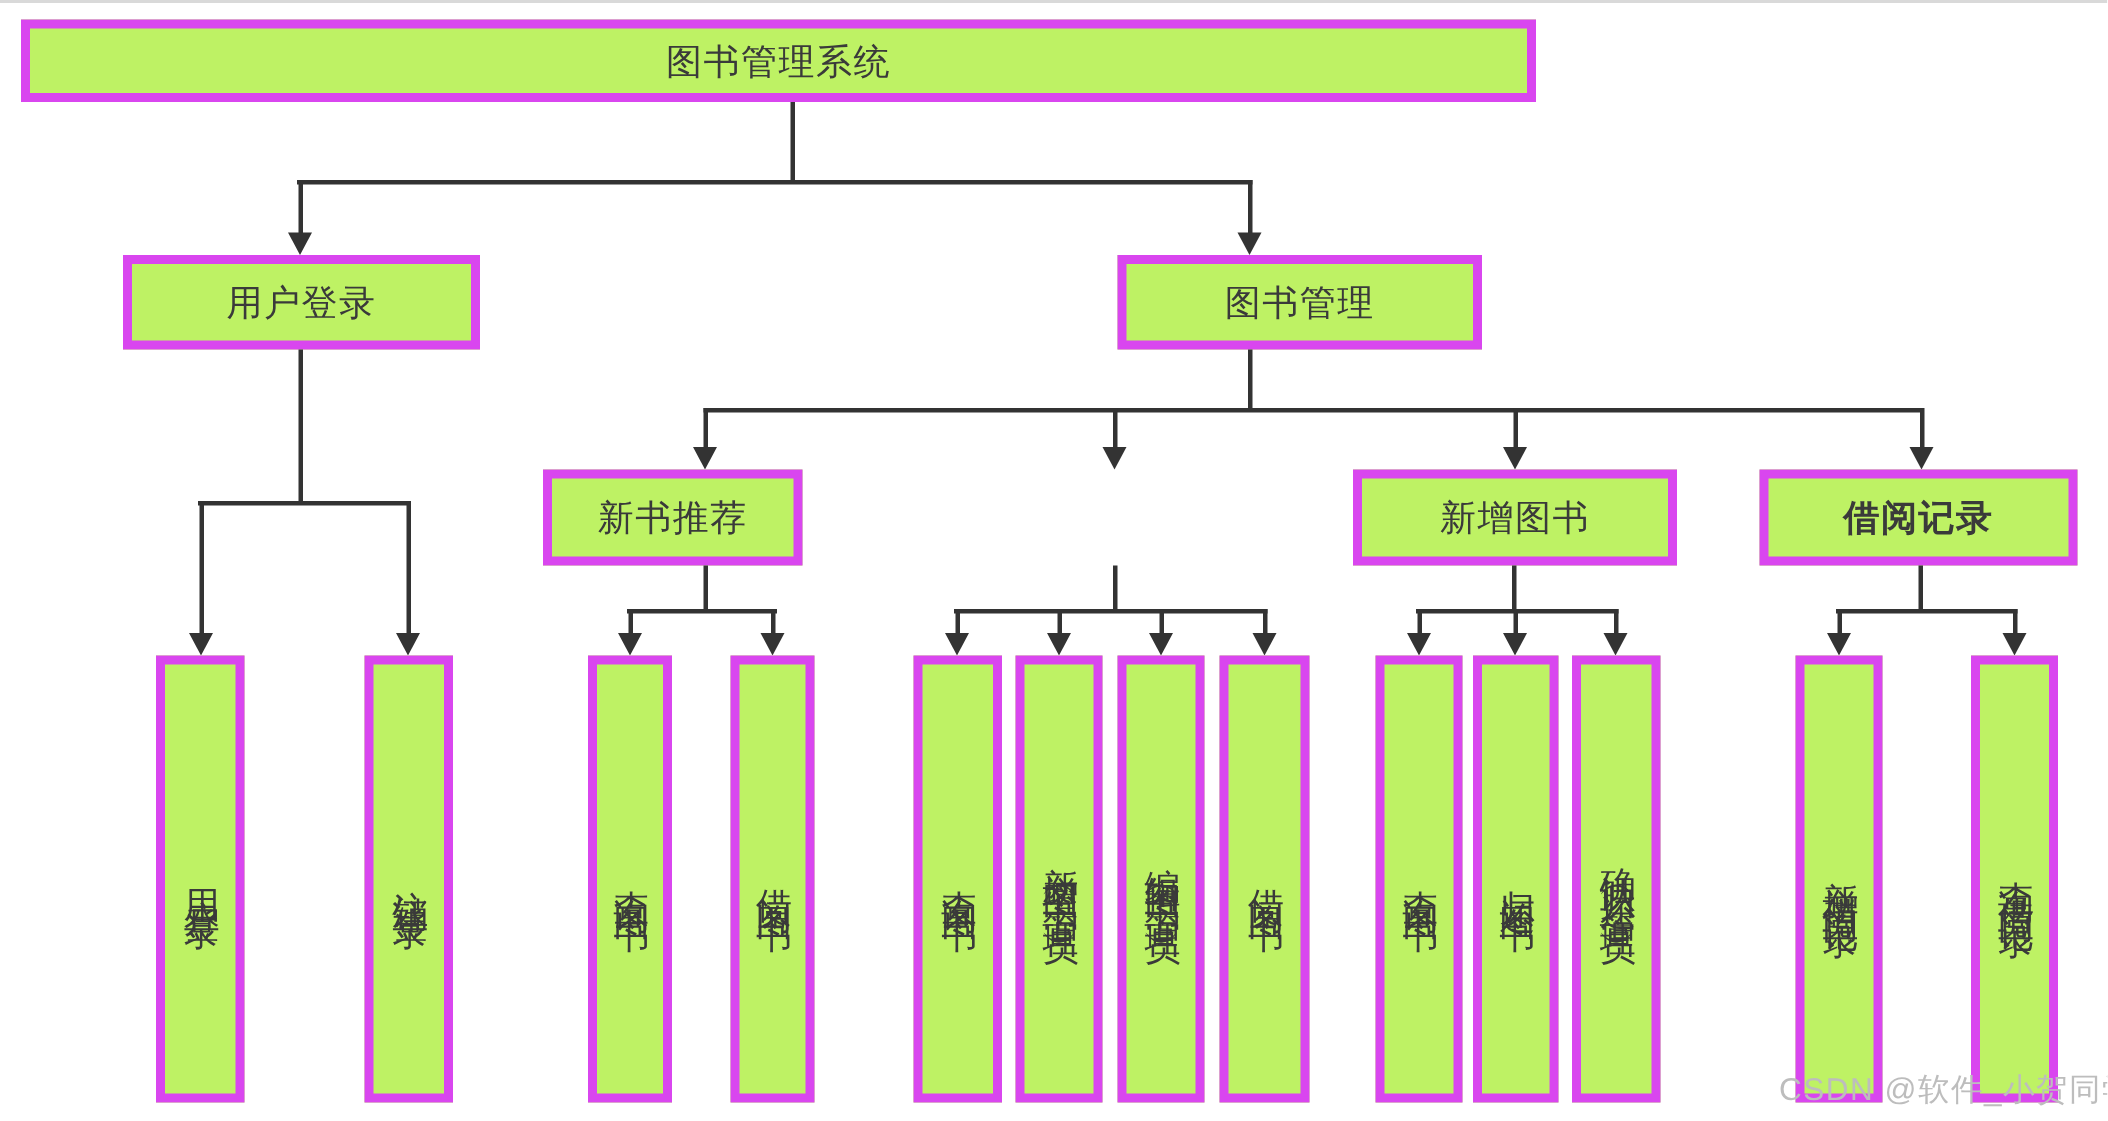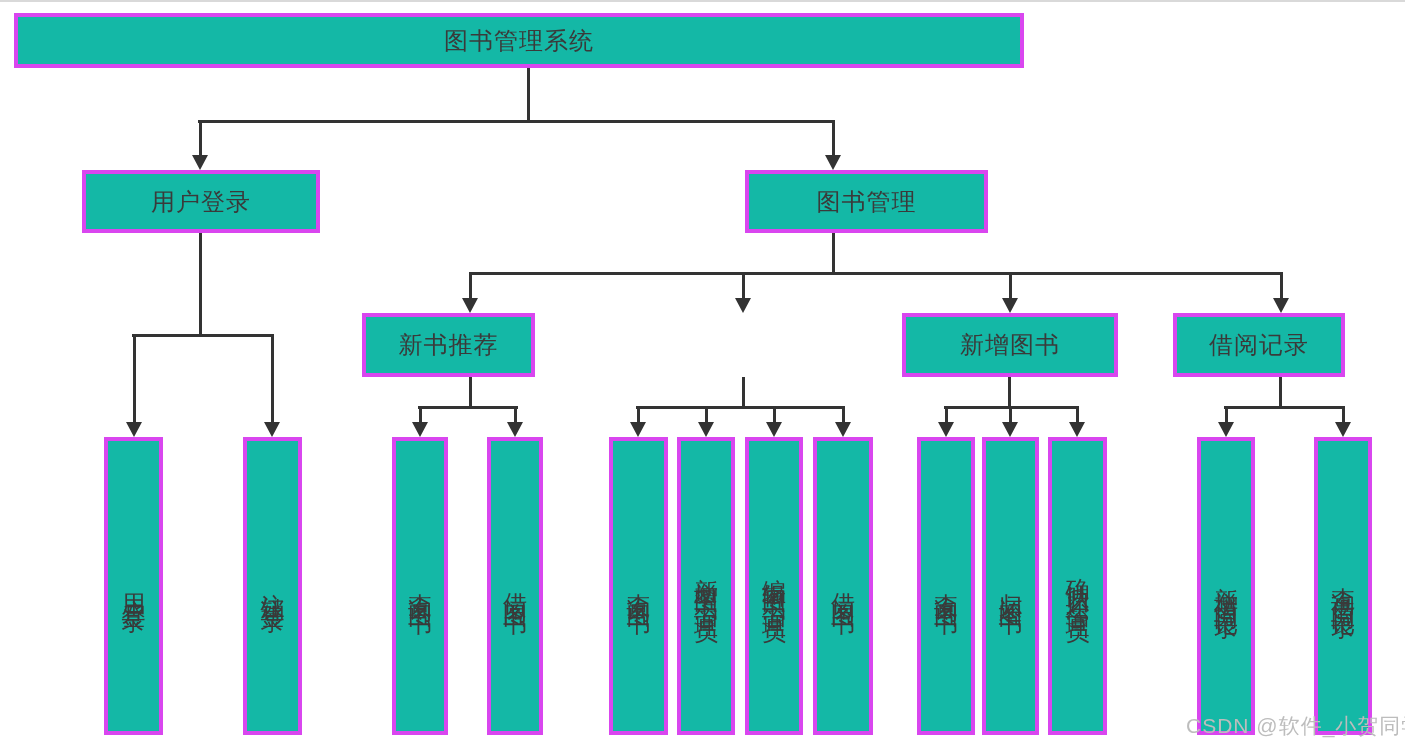--- a/index.html
+++ b/index.html
@@ -12,22 +12,22 @@
     font-family: "Liberation Sans", "DejaVu Sans", sans-serif;
     color: #3a3a3a;
   }
   .top-hairline {
     position:absolute; left:0; top:0; width:1405px; height:2px;
     background:#d9d9d9;
   }
   .box {
     position: absolute;
     box-sizing: border-box;
-    border: 4px solid #d946ef;
-    background: #14b8a6;
+    border: 6px solid #d946ef;
+    background: #bef264;
     display: flex;
     align-items: center;
     justify-content: center;
   }
   .box span { white-space: nowrap; }
   .box.h span { font-size: 24px; letter-spacing: 1px; }
   .box.v span {
     writing-mode: vertical-rl;
     text-orientation: mixed;
     font-size: 24px;
@@ -86,21 +86,21 @@
   <div class="arrow" style="left:735px; top:272px; height:41px;"></div>
   <div class="arrow" style="left:1002px; top:272px; height:41px;"></div>
   <div class="arrow" style="left:1273px; top:272px; height:41px;"></div>
 
   <div class="box h" style="left:362px; top:313px; width:173px; height:64px;">
     <span>新书推荐</span>
   </div>
   <div class="box h" style="left:902px; top:313px; width:216px; height:64px;">
     <span>新增图书</span>
   </div>
-  <div class="box h" style="left:1173px; top:313px; width:172px; height:64px;">
+  <div class="box h" style="left:1173px; top:313px; width:212px; height:64px;font-weight:bold;">
     <span>借阅记录</span>
   </div>
 
   <div class="vline" style="left:469px; top:377px; height:30px;"></div>
   <div class="hline" style="left:418px; top:406px; width:100px;"></div>
   <div class="arrow" style="left:412px; top:406px; height:31px;"></div>
   <div class="arrow" style="left:507px; top:406px; height:31px;"></div>
 
   <div class="vline" style="left:742px; top:377px; height:30px;"></div>
   <div class="hline" style="left:636px; top:406px; width:209px;"></div>

